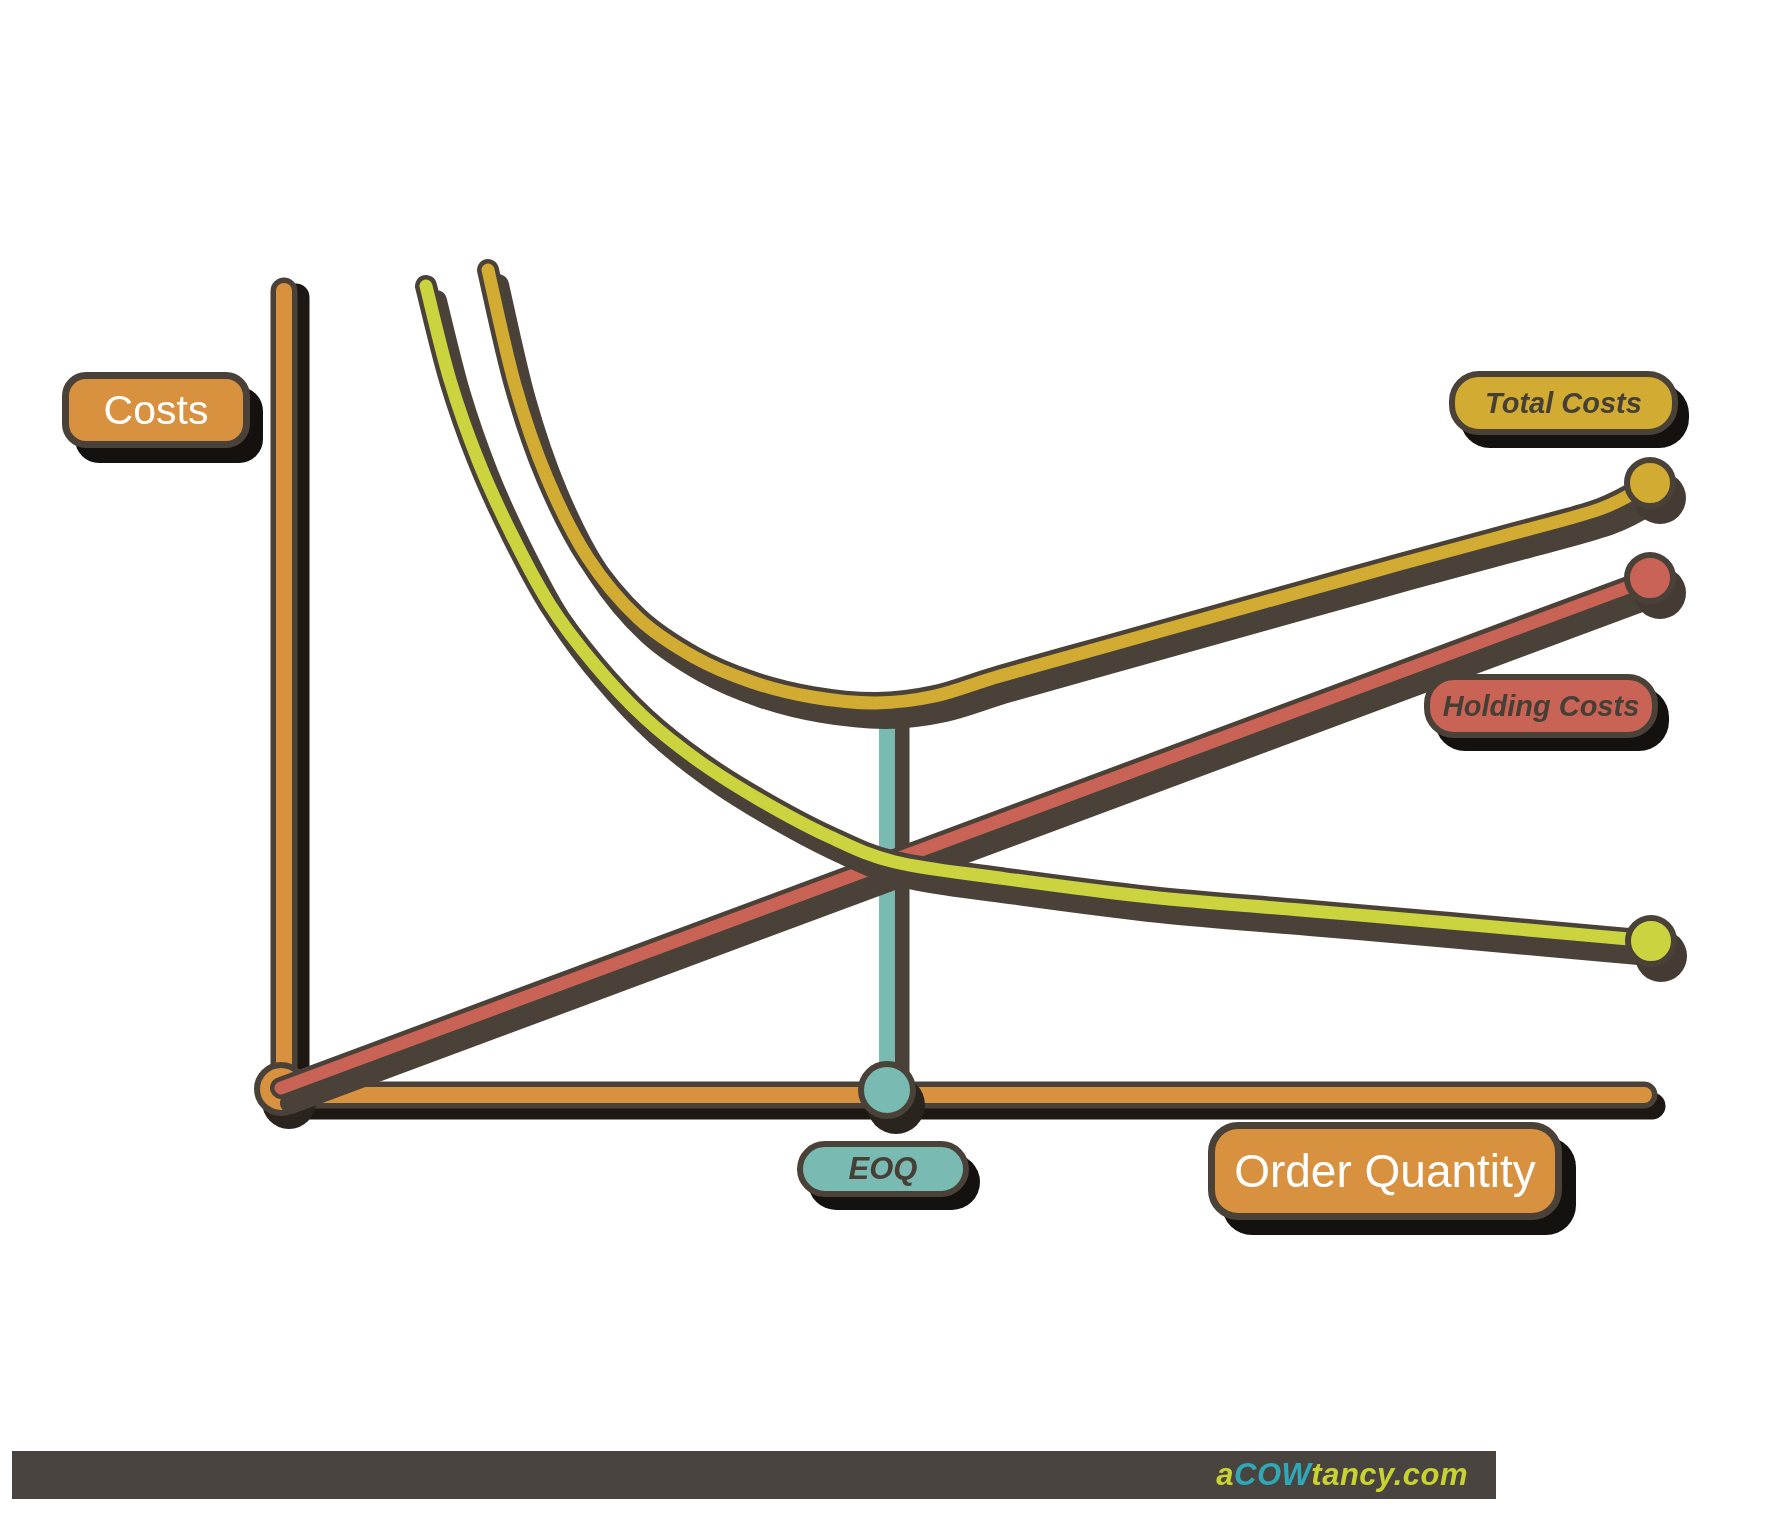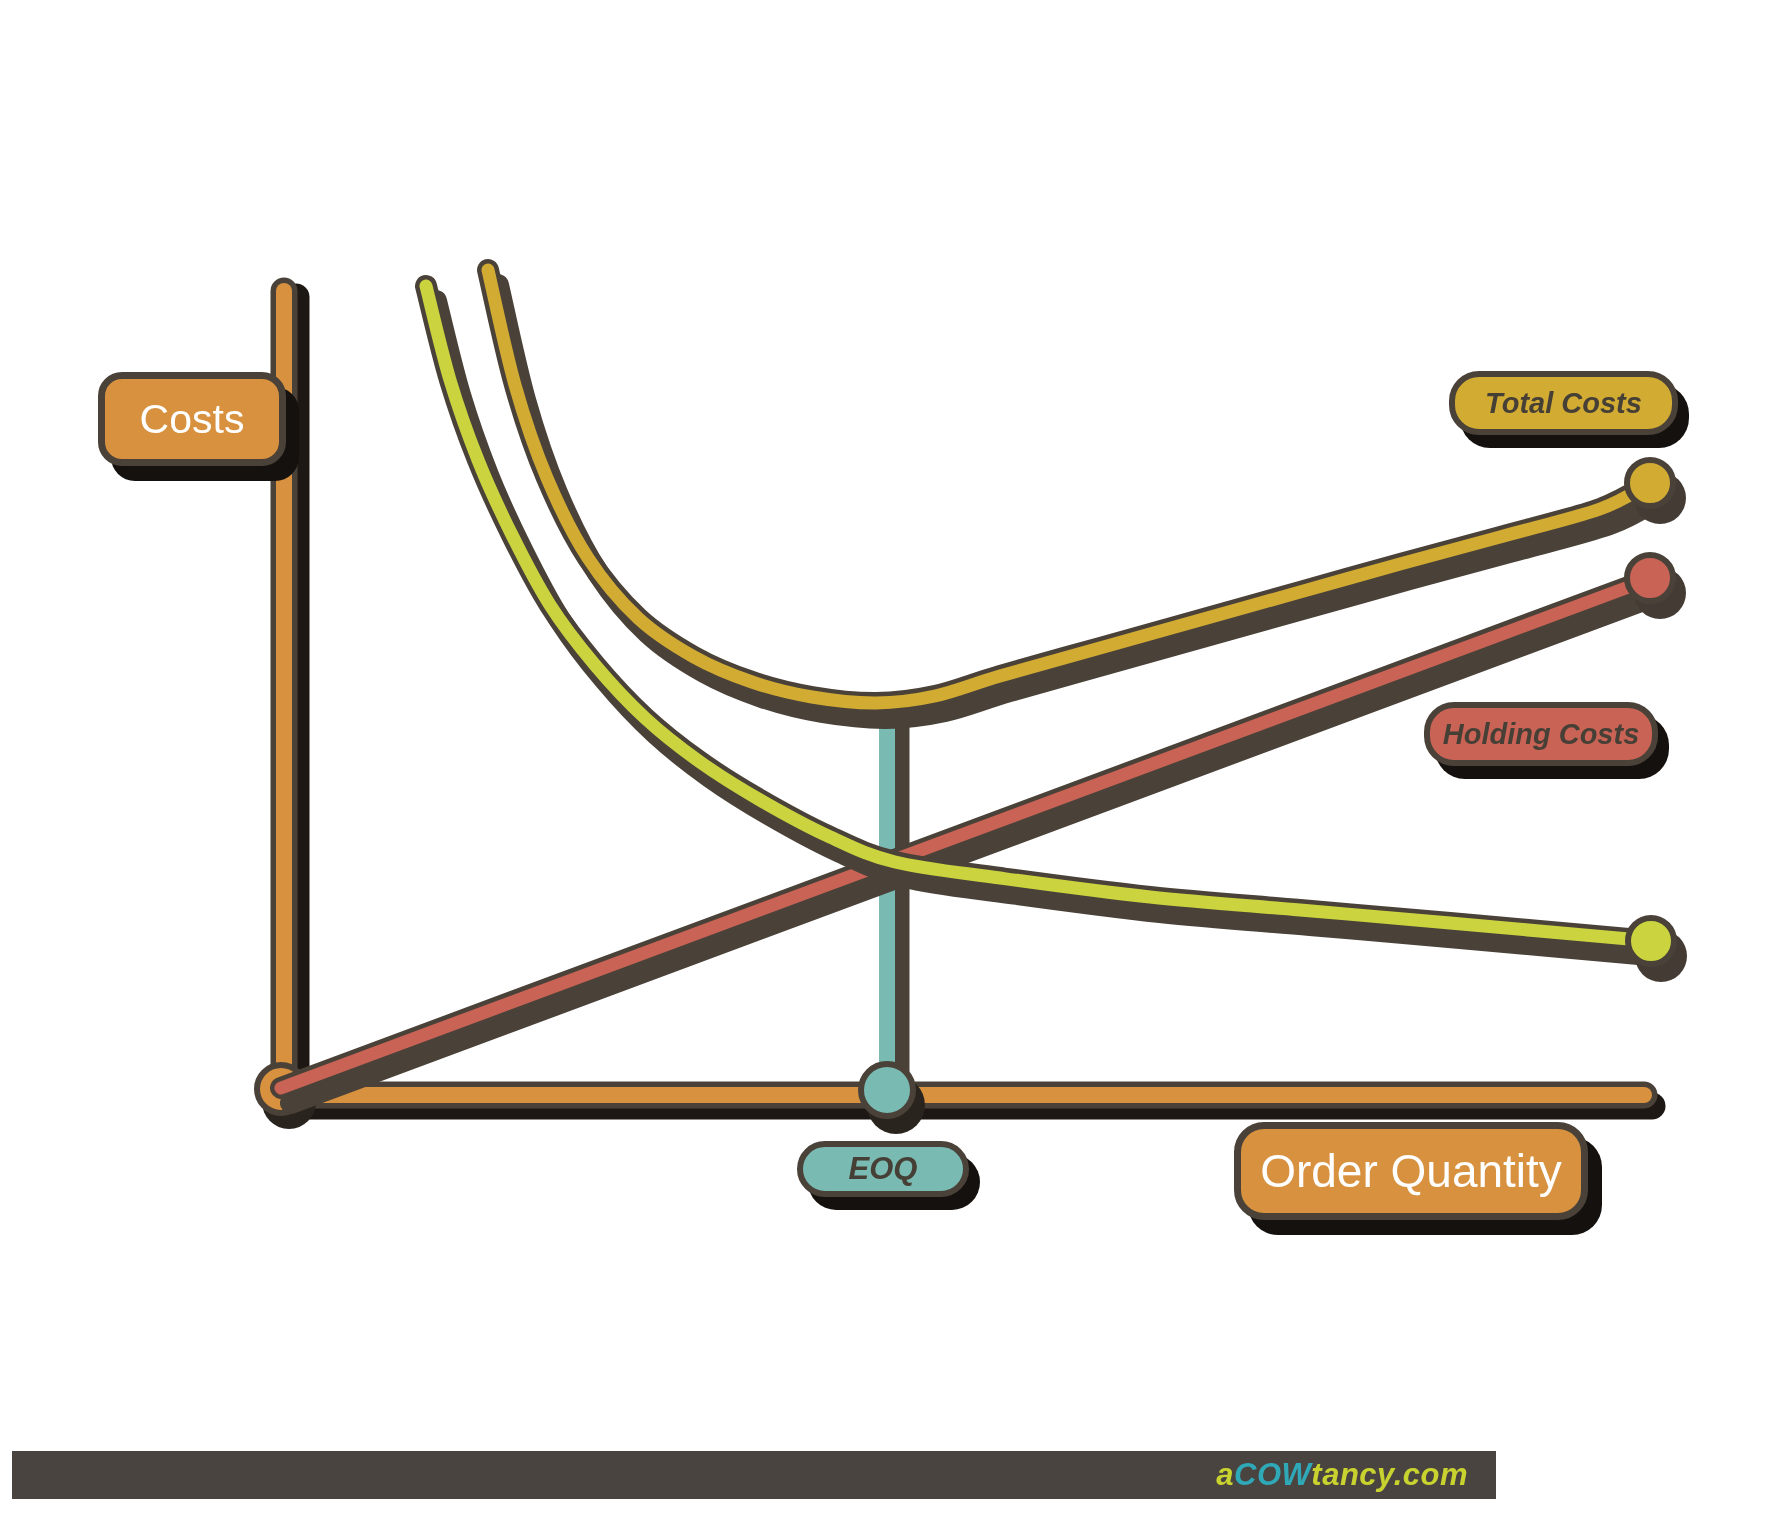--- a/index.html
+++ b/index.html
@@ -3,28 +3,28 @@
 <meta charset="utf-8">
 <style>
   html,body{margin:0;padding:0;background:#ffffff;}
   #canvas{position:relative;width:1771px;height:1521px;background:#ffffff;overflow:hidden;
           font-family:"Liberation Sans",sans-serif;}
   #chart{position:absolute;left:0;top:0;}
   .pill{position:absolute;box-sizing:border-box;display:flex;align-items:center;justify-content:center;
         border:6px solid #4a4239;}
   .pill.big{border-width:7px;color:#ffffff;font-weight:400;}
   .pill.small{color:#463f36;font-weight:bold;font-style:italic;}
-  #costs-label{left:62px;top:372px;width:188px;height:94px;border-radius:24px;background:#d7913f;
-        font-size:41px;box-shadow:13px 15px 0 #15110e;margin-left:36px;}
-  #order-quantity-label{left:1234px;top:1122px;width:354px;height:98px;border-radius:30px;background:#d7913f;
+  #costs-label{left:62px;top:372px;width:188px;height:76px;border-radius:24px;background:#d7913f;
+        font-size:41px;box-shadow:13px 15px 0 #15110e;}
+  #order-quantity-label{left:1208px;top:1122px;width:354px;height:98px;border-radius:30px;background:#d7913f;
         font-size:46px;box-shadow:14px 15px 0 #15110e;}
   #total-costs-label{left:1449px;top:371px;width:229px;height:64px;border-radius:30px;background:#d2ab33;
         font-size:29px;box-shadow:11px 13px 0 #15110e;justify-content:center;}
   #holding-costs-label{left:1424px;top:674px;width:234px;height:64px;border-radius:30px;background:#c96355;
-        font-size:29px;box-shadow:11px 13px 0 #15110e;margin-top:28px;}
+        font-size:29px;box-shadow:11px 13px 0 #15110e;}
   #order-costs-label{left:1427px;top:984px;width:230px;height:64px;border-radius:30px;background:#cbd43f;
         font-size:29px;box-shadow:11px 13px 0 #15110e;}
   #eoq-label{left:797px;top:1141px;width:172px;height:56px;border-radius:30px;background:#79bab2;
         font-size:31px;box-shadow:11px 13px 0 #15110e;}
   #footer-bar{position:absolute;left:12px;top:1451px;width:1484px;height:48px;background:#494440;}
   #logo{position:absolute;right:28px;top:0;height:48px;line-height:48px;
         font-size:31px;font-weight:bold;font-style:italic;letter-spacing:0.5px;}
 </style>
 </head>
 <body>

